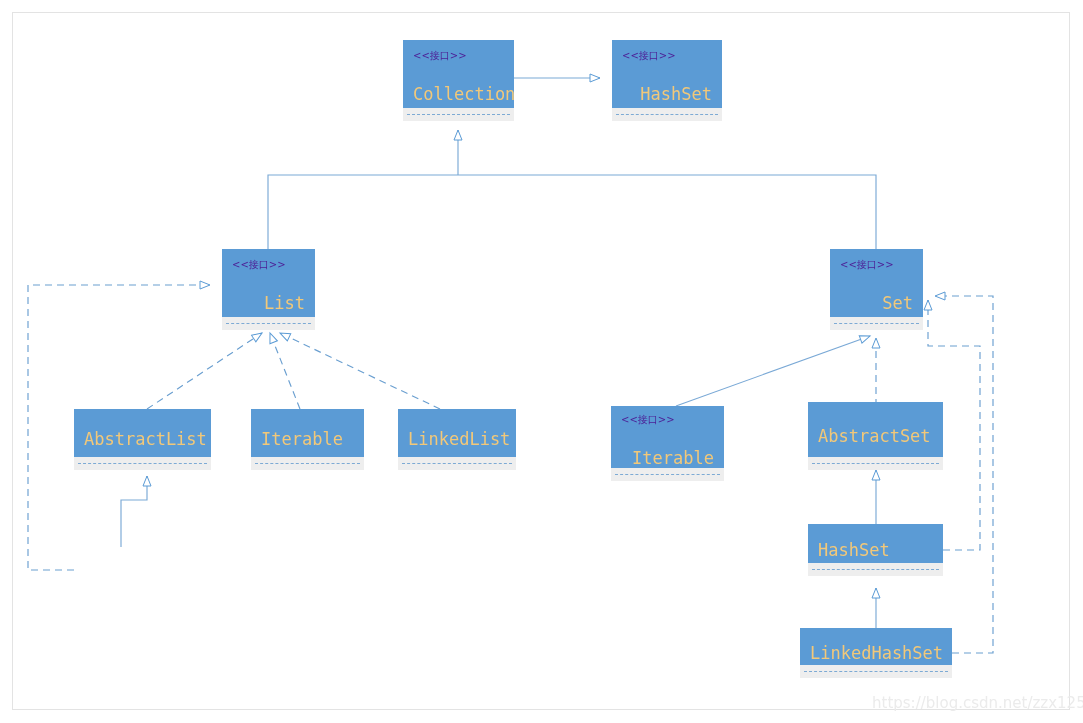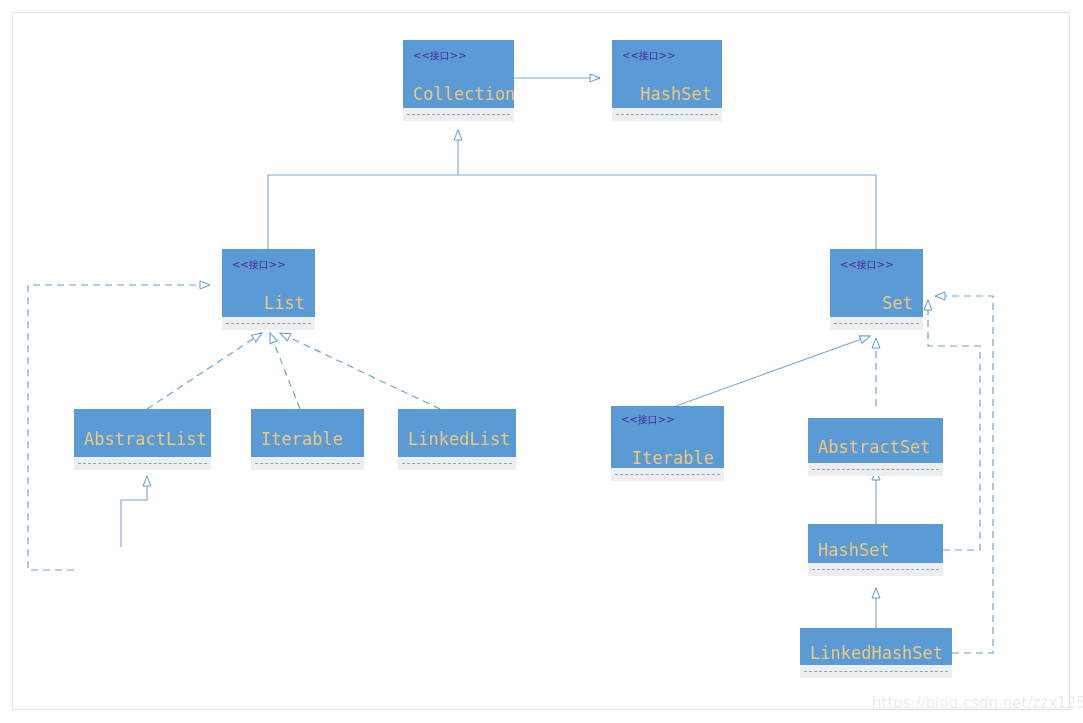--- a/index.html
+++ b/index.html
@@ -127,21 +127,21 @@
   </div>
 
   <div class="node iface" style="left:611px;top:406px;width:113px;height:62px;">
     <div class="body" style="padding-top:5px;">
       <div class="stereo">&lt;&lt;接口&gt;&gt;</div>
       <div class="cname">Iterable</div>
     </div>
     <div class="foot"></div>
   </div>
 
-  <div class="node plain" style="left:808px;top:418px;width:135px;height:45px;">
+  <div class="node plain" style="left:808px;top:402px;width:135px;height:55px;">
     <div class="body">
       <div class="cname">AbstractSet</div>
     </div>
     <div class="foot"></div>
   </div>
 
   <div class="node plain" style="left:808px;top:524px;width:135px;height:39px;">
     <div class="body">
       <div class="cname">HashSet</div>
     </div>

